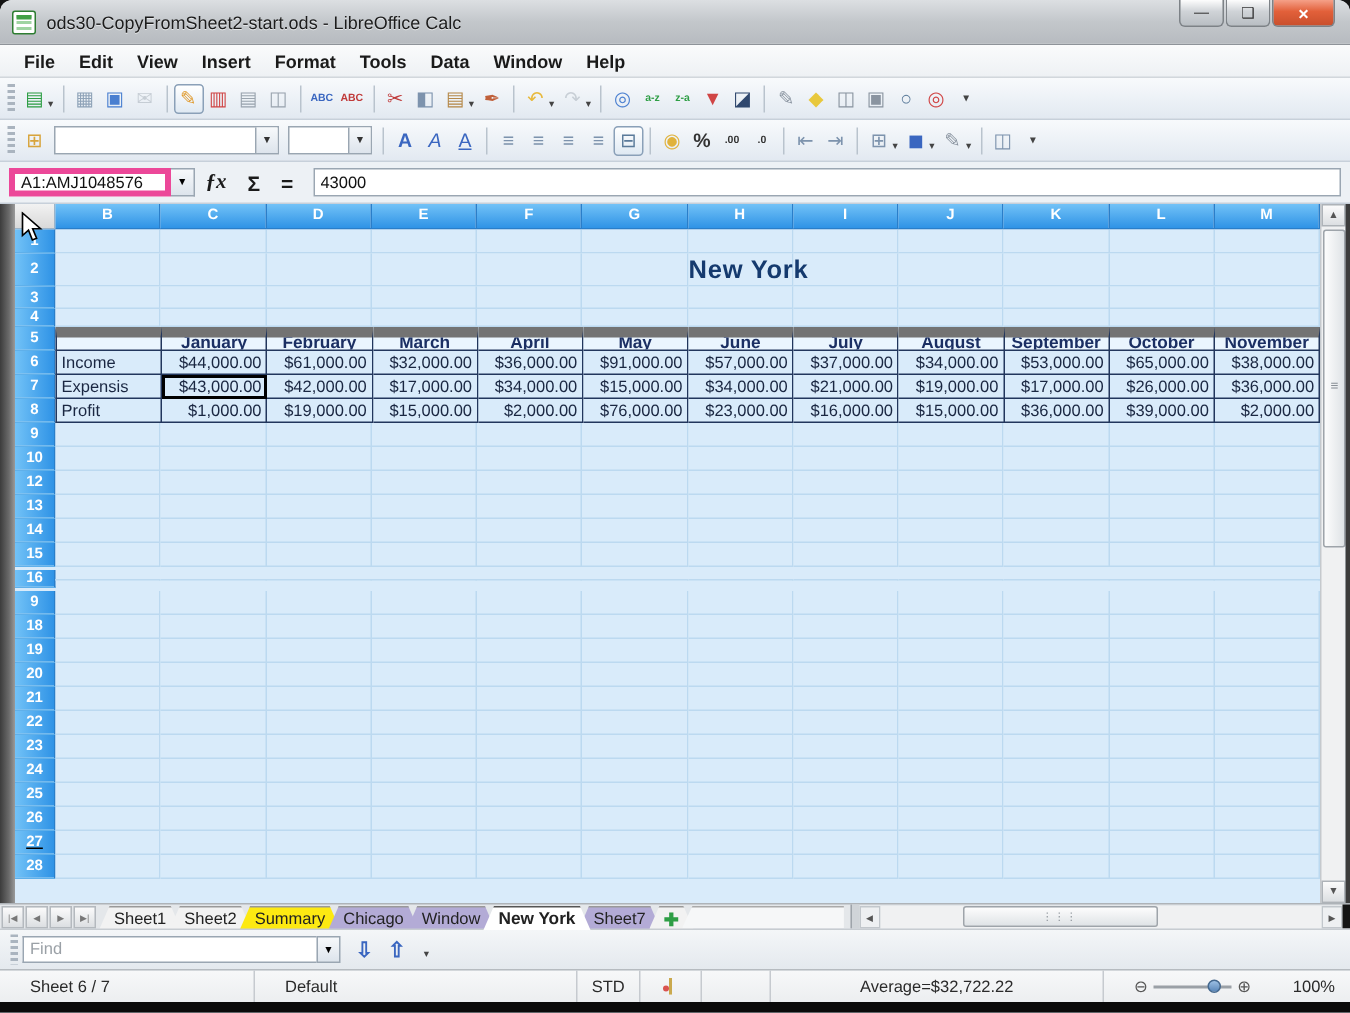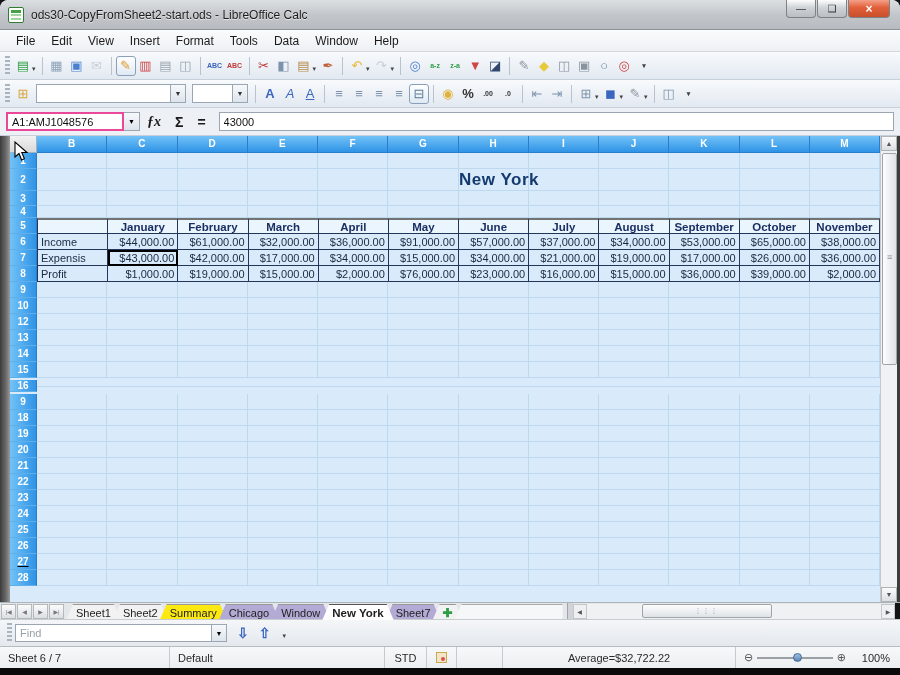--- a/index.html
+++ b/index.html
@@ -10,52 +10,52 @@
   .appicon{width:16px;height:16px;background:#fff;border:1px solid #2e7d32;border-radius:2px;margin-right:7px;position:relative;}
   .appicon::after{content:"";position:absolute;left:2px;top:2px;right:2px;bottom:2px;background:
     linear-gradient(#43a047 0 0) 0 0/100% 3px no-repeat,
     repeating-linear-gradient(#9fd4a2 0 2px,#fff 2px 4px);}
   .title-text{font-size:12px;color:#1c1c1c;text-shadow:0 1px 0 rgba(255,255,255,.6);}
   .winbtns{position:absolute;right:10px;top:0;display:flex;}
   .wbtn{width:30px;height:18px;border:1px solid #7d8287;border-top:none;background:linear-gradient(#fdfdfd,#cfd3d7 45%,#b9bec3);color:#333;font-size:10px;display:flex;align-items:center;justify-content:center;border-radius:0 0 4px 4px;margin-left:1px;}
   .wbtn.close{width:42px;background:linear-gradient(#f5a088,#e2603a 45%,#c94f2c);color:#fff;font-weight:bold;font-size:12px;}
   
   .menubar{height:22px;background:linear-gradient(#fafbfc,#eef1f4);border-bottom:1px solid #d2d7dc;display:flex;align-items:center;padding-left:8px;}
-  .menu-item{font-size:12px;color:#1a1a1a;padding:2px 8px;border-radius:2px;}
+  .menu-item{font-size:12px;color:#1a1a1a;padding:2px 8px;border-radius:2px;font-weight:bold;}
   
   .toolbar{height:28px;background:linear-gradient(#f8fafc,#e2e9f1);border-bottom:1px solid #c7d0da;display:flex;align-items:center;padding-left:2px;}
   .grip{width:5px;height:20px;margin:0 3px;background:repeating-linear-gradient(#aab4bf 0 2px,transparent 2px 4px);}
   .sep{width:1px;height:18px;background:#b9c3cd;margin:0 4px;}
   .ic{width:20px;height:20px;display:flex;align-items:center;justify-content:center;font-size:13px;line-height:1;border-radius:3px;border:1px solid transparent;}
   .ic.small{font-size:7px;font-weight:bold;letter-spacing:0;}
   .ic.dim{opacity:.45;}
   .ic.active{border:1px solid #8aa0b8;background:linear-gradient(#ffffff,#dfe9f3);}
   .dd{font-size:7px;color:#444;margin:6px 2px 0 -1px;}
   .combo{height:19px;background:#fff;border:1px solid #9aa6b2;display:flex;align-items:center;justify-content:flex-end;margin:0 3px;}
   .combo .arr{width:15px;height:17px;background:linear-gradient(#f7f9fb,#dde4ec);border-left:1px solid #9aa6b2;display:flex;align-items:center;justify-content:center;font-size:7px;color:#333;}
   
   .formulabar{height:28px;background:#edf1f5;border-bottom:1px solid #c7d0da;display:flex;align-items:center;padding:0 6px;}
-  .namebox{width:118px;height:19px;background:#fff;border:2px solid #ec4899;font-size:11px;padding:0 4px;color:#111;}
+  .namebox{width:108px;height:19px;background:#fff;border:4px solid #ec4899;font-size:11px;padding:0 4px;color:#111;}
   .nb-arr{width:16px;height:19px;background:linear-gradient(#f7f9fb,#dde4ec);border:1px solid #9aa6b2;border-left:none;display:flex;align-items:center;justify-content:center;font-size:7px;}
   .fsym{font-size:14px;color:#1a1a1a;margin:0 7px;font-weight:bold;}
   .fx{font-family:"Liberation Serif",serif;font-style:italic;}
   .finput{flex:1;height:19px;background:#fff;border:1px solid #9aa6b2;font-size:11px;padding:0 4px;color:#111;margin-left:6px;}
   
   #gridwrap{position:absolute;top:136px;left:0;width:900px;height:466px;background:#d9ebfa;}
   .edge-l{position:absolute;left:0;top:0;width:10px;height:466px;background:linear-gradient(90deg,#3c3c3c,#6b6b6b 60%,#9a9a9a);}
   #grid{position:absolute;left:10px;top:0;width:870px;height:466px;overflow:hidden;}
   .gridrow{display:flex;width:100%;}
   .rowhead,.colhead,.corner{flex:none;}
   .corner{width:27px;background:linear-gradient(#f2f2f2,#d9d9d9);border-right:1px solid #9db4c8;border-bottom:1px solid #9db4c8;}
   .colhead{flex:1;background:linear-gradient(#72c2f7,#2f93e6);color:#fff;font-size:10px;font-weight:bold;text-align:center;line-height:16px;border-right:1px solid #2a7ec9;border-bottom:1px solid #2a7ec9;height:17px;}
   .rowhead{width:27px;background:linear-gradient(90deg,#72c2f7,#2f93e6);color:#fff;font-size:10px;font-weight:bold;text-align:center;border-right:1px solid #2a7ec9;border-bottom:1px solid #5fb0ea;display:flex;align-items:center;justify-content:center;}
   .cell{flex:1;background:#d9ebfa;border-right:1px solid #bcd9f0;border-bottom:1px solid #bcd9f0;font-size:11px;color:#1a2742;overflow:hidden;white-space:nowrap;display:flex;align-items:center;}
   .cell.tbl{border-right:1px solid #22365c;border-bottom:1px solid #22365c;}
   .cell.tbl.first{border-left:1px solid #22365c;}
-  .cell.tbl.top{border-top:2px solid #737373;}
+  .cell.tbl.top{border-top:7px solid #737373;}
   .cell.mon{background:#eaf5fe;font-weight:bold;color:#1b2f63;justify-content:center;font-size:11.5px;}
   .cell.val{justify-content:flex-end;padding-right:3px;}
   .cell.lab{padding-left:3px;}
   .cell.selcell{outline:2px solid #000;outline-offset:-2px;}
   .nytitle{position:absolute;left:414px;width:150px;top:0;height:22px;display:flex;align-items:center;justify-content:center;font-size:17px;font-weight:bold;color:#153a6e;letter-spacing:.5px;}
   
   #vscroll{position:absolute;right:3px;top:0;width:17px;height:466px;background:#f0f1f2;border-left:1px solid #c5c9cd;}
   .sbtn{height:15px;background:linear-gradient(#fbfbfb,#dcdfe2);border:1px solid #aeb3b8;display:flex;align-items:center;justify-content:center;font-size:7px;color:#555;}
   #vthumb{position:absolute;left:1px;top:17px;width:15px;height:212px;background:linear-gradient(90deg,#fdfdfd,#dfe3e6);border:1px solid #9ea4aa;border-radius:2px;}
   #vthumb::after{content:"≡";position:absolute;left:4px;top:50%;margin-top:-7px;font-size:9px;color:#8a9097;}
@@ -76,21 +76,21 @@
   .hsb-thumb{position:absolute;left:55px;top:0;width:130px;height:14px;background:linear-gradient(#fdfdfd,#dfe3e6);border:1px solid #9ea4aa;border-radius:2px;display:flex;align-items:center;justify-content:center;font-size:7px;color:#8a9097;letter-spacing:1px;}
   .tab-edge{width:5px;background:#141414;}
   
   .findbar{position:absolute;top:619px;left:0;width:900px;height:27px;background:linear-gradient(#f4f6f8,#e4e9ee);border-top:1px solid #c7ccd1;display:flex;align-items:center;padding-left:4px;}
   .findinput{width:196px;height:18px;border:1px solid #9aa6b2;border-right:none;font-size:11px;padding:0 4px;color:#333;}
   .findinput::placeholder{color:#9aa0a6;}
   .find-dd{width:16px;height:18px;background:linear-gradient(#f7f9fb,#dde4ec);border:1px solid #9aa6b2;display:flex;align-items:center;justify-content:center;font-size:7px;}
   .findbtn{font-size:14px;color:#3a66c0;margin-left:10px;font-weight:bold;}
   
   .statusbar{position:absolute;top:646px;left:0;width:900px;height:22px;background:linear-gradient(#f7f8f9,#eceef0);border-top:1px solid #b6bbc0;display:flex;align-items:center;font-size:11px;color:#2a2a2a;}
-  .seg{padding:0 8px;height:100%;display:flex;align-items:center;border-right:1px solid #c6cacf;}
+  .seg{padding:0 20px;height:100%;display:flex;align-items:center;border-right:1px solid #c6cacf;}
   .mod-ic{width:11px;height:11px;background:#f3e6c8;border:1px solid #caa94e;position:relative;}
   .mod-ic::after{content:"";position:absolute;right:1px;bottom:1px;width:4px;height:4px;background:#d9534f;border-radius:50%;}
   .zoomseg{display:flex;align-items:center;gap:4px;}
   .ztrack{width:80px;height:2px;background:#9aa0a6;position:relative;}
   .zthumb{position:absolute;left:36px;top:-4px;width:9px;height:9px;border-radius:50%;background:linear-gradient(#9cc0e4,#5a86b8);border:1px solid #44688e;}
   .zbtn{font-size:11px;color:#555;}
   .botstrip{position:absolute;top:668px;left:0;width:900px;height:7px;background:#0a0a0a;}
   
   #cursor{position:absolute;left:14px;top:141px;z-index:50;}
 </style>

